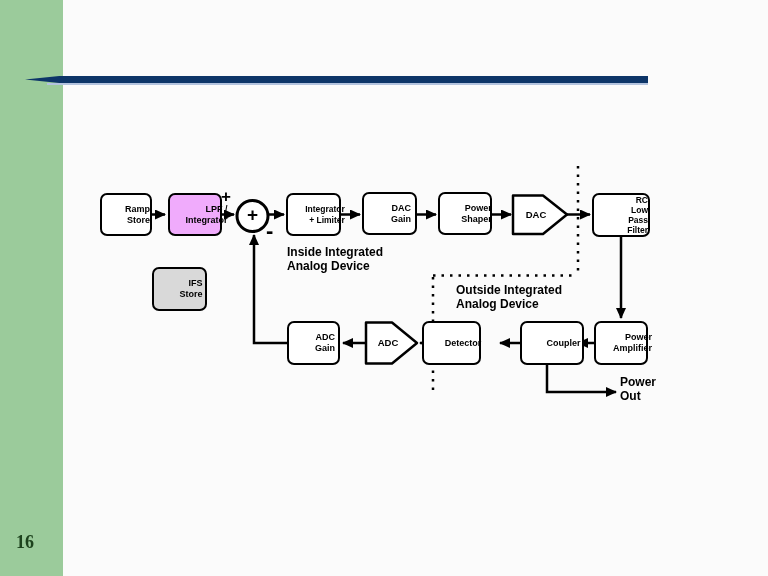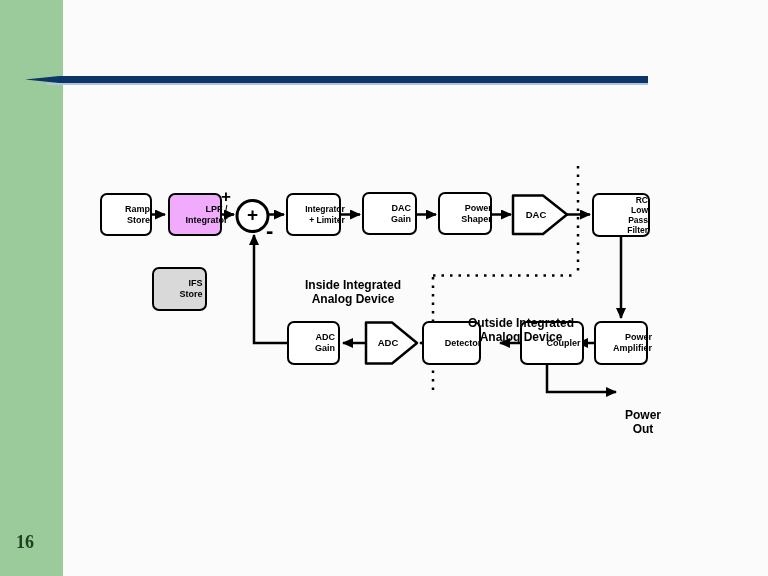--- a/index.html
+++ b/index.html
@@ -16,22 +16,22 @@
   .wires{position:absolute;left:0;top:0;width:768px;height:576px;}
   .box{position:absolute;box-sizing:border-box;background:#fff;border:2.5px solid #000;
        border-radius:7px;display:flex;align-items:center;justify-content:center;
        text-align:right;font-weight:bold;font-size:9px;line-height:1.18;
        white-space:pre-line;color:#000;padding-left:23px;}
   .box.small{font-size:8.5px;}
   .box.yellow{background:#f0abfc;}
   .box.gray{background:#d9d9d9;}
   .pent-label{position:absolute;display:flex;align-items:center;justify-content:center;
        font-weight:bold;font-size:9.5px;color:#000;}
-  .freelabel{position:absolute;font-weight:bold;color:#000;text-align:center;
-       white-space:pre-line;font-size:12px;line-height:1.17;margin-top:33px;}
+  .freelabel{position:absolute;font-weight:bold;color:#000;text-align:left;
+       white-space:pre-line;font-size:12px;line-height:1.17;}
   .sign{position:absolute;font-weight:bold;color:#000;line-height:1;}
 </style>
 </head>
 <body>
 
 <div class="slide">
 
   <div class="accent-bar"></div>
 
   <div class="rule"></div>

